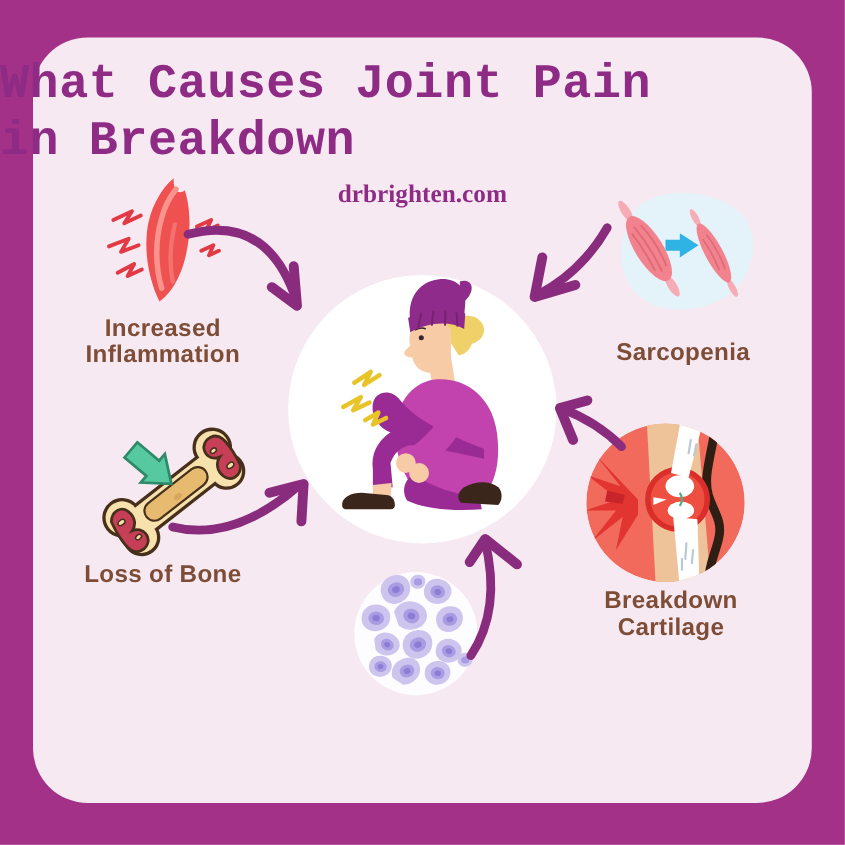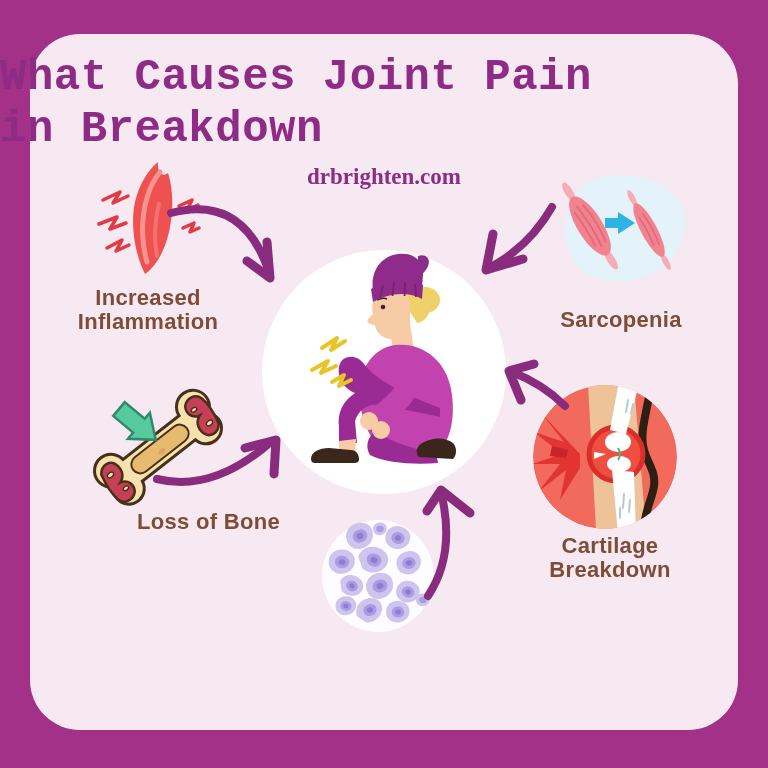--- a/index.html
+++ b/index.html
@@ -37,21 +37,21 @@
   .icon-cart{left:532px;top:384px;}
   .arrows{position:absolute;left:0;top:0;z-index:3;pointer-events:none;}
   .label{
     position:absolute;z-index:4;text-align:center;
     color:var(--label,#7d4d38);font-weight:700;font-size:22px;line-height:1.1;
     letter-spacing:.3px;
   }
   .label span{display:block;}
   .l-infl{left:30px;top:286px;width:236px;}
   .l-sarc{left:540px;top:308px;width:162px;}
-  .l-bone{left:44px;top:510px;width:236px;text-align:right;}
+  .l-bone{left:30px;top:510px;width:236px;}
   .l-stem{left:194px;top:636px;width:380px;}
   .l-cart{left:520px;top:534px;width:180px;}
 </style>
 </head>
 <body style="--background: #a43188; --card: #f7e9f1; --title: #8e2b85; --label: #7d4d38; --arrow: #8a2c7d; --center_circle: #ffffff; --inflammation_red: #ee4b4b; --pain_zigzag_red: #e23a44; --muscle_pink: #f2838e; --sarcopenia_blob_blue: #e4f2fa; --sarcopenia_arrow_blue: #2fb2e4; --bone_cream: #f7e2ad; --bone_marrow_red: #c73f56; --bone_arrow_teal: #57c9a1; --stem_cell_lavender: #cdc5ee; --stem_nucleus_purple: #a99ce3; --cartilage_salmon: #f16a5b; --cartilage_flash_red: #e23531; --pain_yellow: #e9c428; --outfit_magenta: #c243ae; --outfit_purple: #9b2b94;">
 
 <div class="stage">
 
   <div class="card"></div>
 
@@ -274,17 +274,17 @@
   </div>
   <div class="label l-sarc">
     <span>Sarcopenia</span>
   </div>
   <div class="label l-bone">
     <span>Loss of Bone</span>
   </div>
   <div class="label l-stem">
   </div>
   <div class="label l-cart">
+    <span>Breakdown</span>
     <span>Cartilage</span>
-    <span>Breakdown</span>
   </div>
 
 </div>
 
 </body></html>

